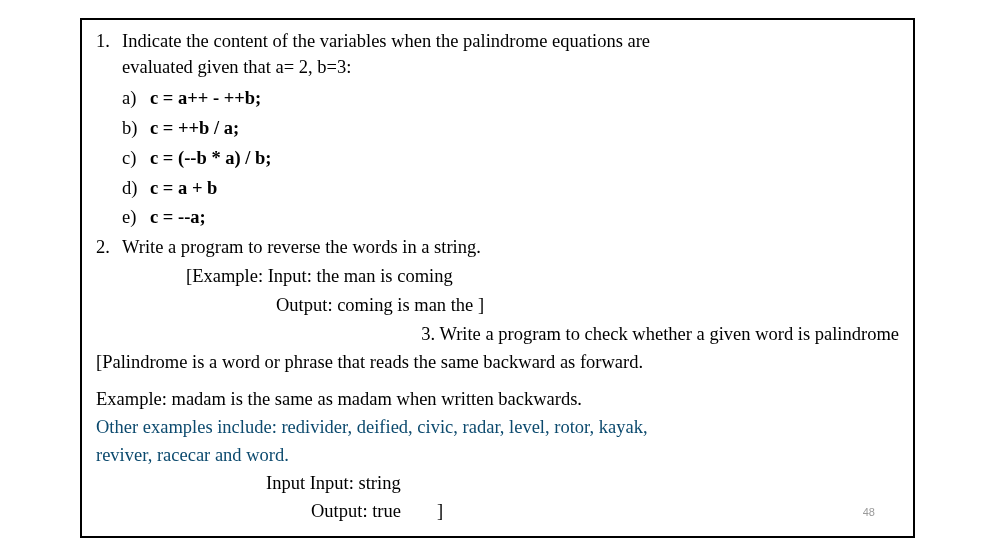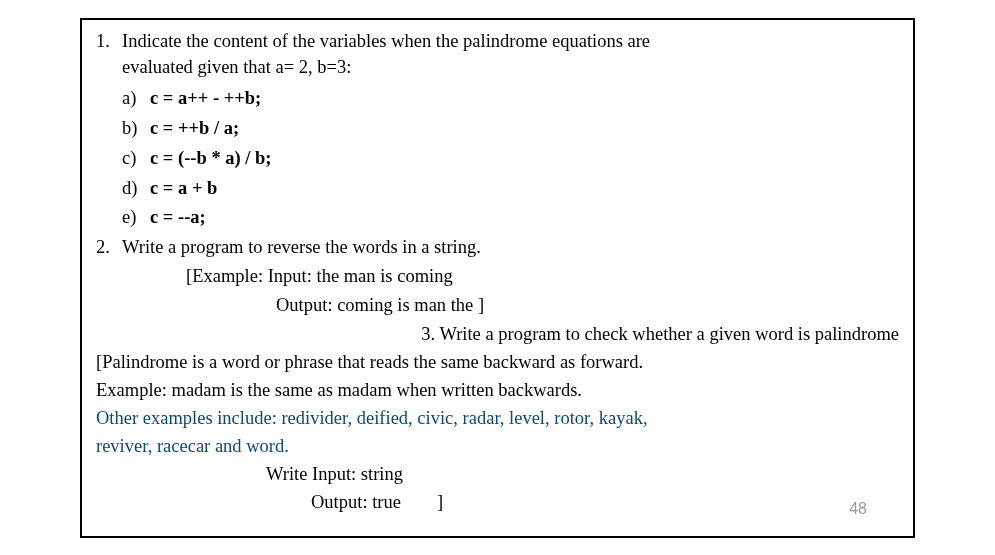--- a/index.html
+++ b/index.html
@@ -45,38 +45,38 @@
     .ex-line1 {
       margin-left: 90px;
       margin-top: 2px;
     }
     .ex-line2 {
       margin-left: 180px;
       margin-top: 2px;
     }
     .q3 { margin-top: 2px; text-align: right; }
     .pal-def { margin-top: 2px; }
-    .pal-ex { margin-top: 1px; }
+    .pal-ex { margin-top: 10px; }
     .red {
       color: #0c4a6e;
       margin-top: 1px;
     }
     .thus {
       margin-left: 170px;
       margin-top: 1px;
     }
     .out3 {
       margin-left: 215px;
       margin-top: 1px;
     }
     .page-num {
       position: absolute;
-      right: 46px;
+      right: 38px;
       bottom: 15px;
-      font-size: 16px;
+      font-size: 11px;
       color: #9a9a9a;
       font-family: Arial, sans-serif;
     }
     b { font-weight: normal; }
     .gap { display: inline-block; width: 36px; }
   </style>
 </head>
 <body>
 
 <div class="page">
@@ -127,20 +127,20 @@
   <div class="q3">
     <span>3. </span><span>Write a program to check whether a given word is palindrome</span>
   </div>
   <div class="pal-def">
     <span>[</span><b>Palindrome</b><span> is a word or phrase that reads the same backward as forward.</span>
   </div>
   <div class="pal-ex">Example: madam is the same as madam when written backwards.</div>
   <div class="red">Other examples include: redivider, deified, civic, radar, level, rotor, kayak,</div>
   <div class="red">reviver, racecar and word.</div>
   <div class="thus">
-    <span>Write </span><b>Input: string</b>
+    <span>Input </span><b>Input: string</b>
   </div>
   <div class="out3">
     <b>Output: true</b><span class="gap"></span><span>]</span>
   </div>
 
   <div class="page-num">48</div>
 </div>
 
 </body></html>

